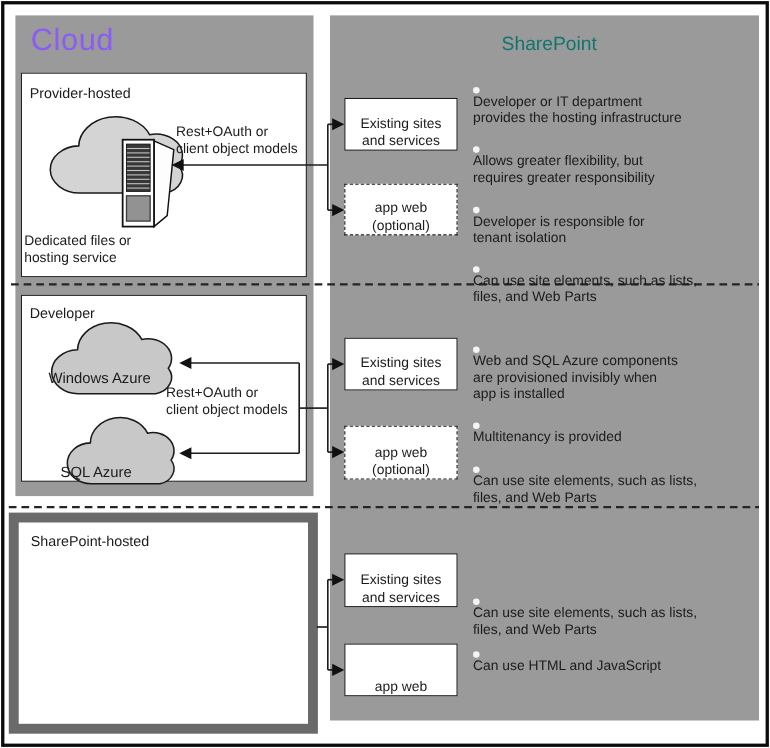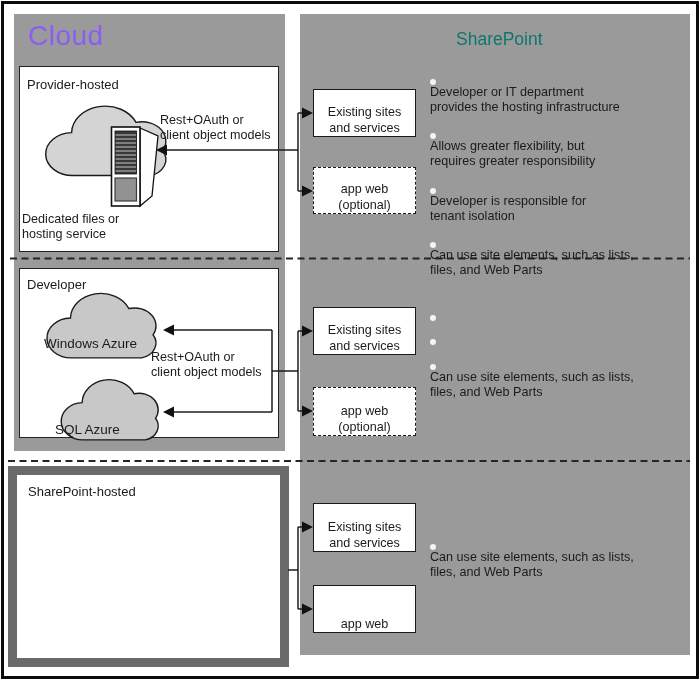--- a/index.html
+++ b/index.html
@@ -156,30 +156,38 @@
   <div class="bullet">
       <span class="dot"></span>
       <span class="btext">Can use site elements, such as lists,
 files, and Web Parts</span>
     </div>
 </div>
 
 <div class="bullets s2" style="left:430px;top:310px;">
   <div class="bullet">
       <span class="dot"></span>
+      <span class="btext">Web and SQL Azure components
+are provisioned invisibly when
+app is installed</span>
     </div>
   <div class="bullet">
       <span class="dot"></span>
+      <span class="btext">Multitenancy is provided</span>
     </div>
   <div class="bullet">
       <span class="dot"></span>
       <span class="btext">Can use site elements, such as lists,
 files, and Web Parts</span>
     </div>
 </div>
 
 <div class="bullets s3" style="left:430px;top:539px;">
   <div class="bullet">
       <span class="dot"></span>
       <span class="btext">Can use site elements, such as lists,
 files, and Web Parts</span>
     </div>
+  <div class="bullet">
+      <span class="dot"></span>
+      <span class="btext">Can use HTML and JavaScript</span>
+    </div>
 </div>
 
 </body></html>

